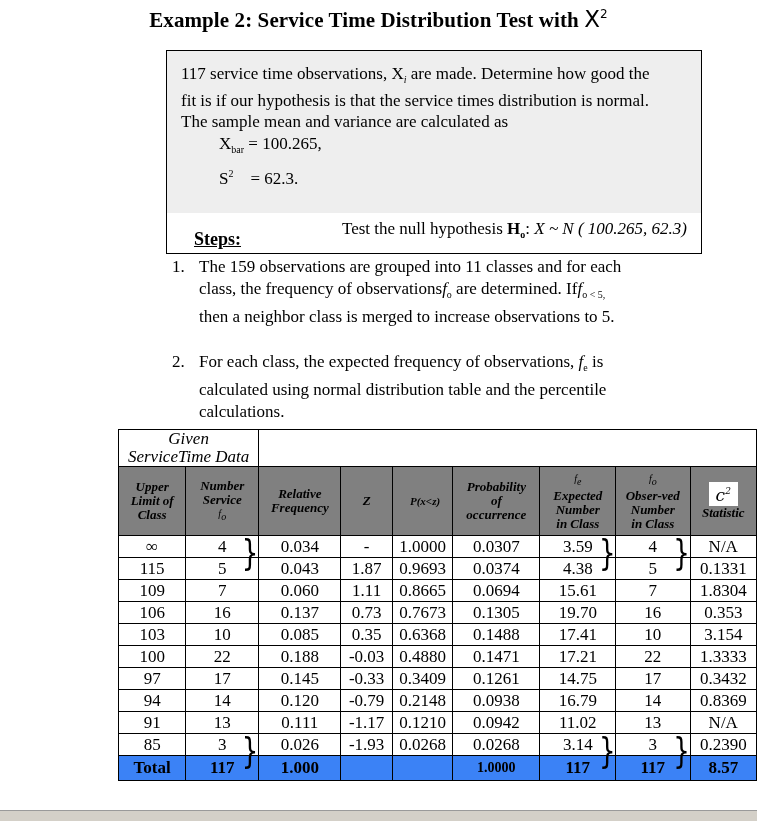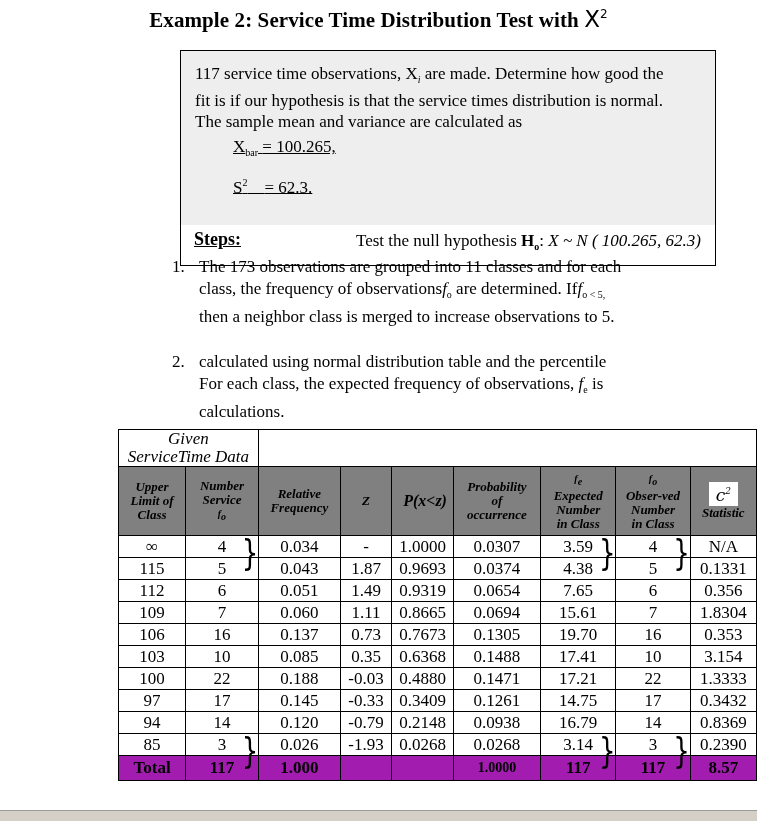--- a/index.html
+++ b/index.html
@@ -25,33 +25,32 @@
   }
   .title .chi{ font-family:"DejaVu Sans", sans-serif; font-weight:normal; font-size:23px; }
   .title sup{ font-size:12px; vertical-align:super; }
 
   
   .problembox{
     position:absolute; left:166px; top:50px; width:536px;
     border:1.5px solid #000;
     background:#7f1d1d;
     box-sizing:border-box;
-    margin-left:14px;
   }
   .problembox .grayarea{
     background:#eeeeee;
     padding:12px 14px 14px 14px;
   }
   .problembox p{
     margin:0;
     font-size:17px;
     line-height:21px;
   }
   .problembox .indent{
-    margin-left:38px; margin-top:1px; line-height:28px;text-decoration:underline;
+    margin-left:38px; margin-top:1px; line-height:22px;
   }
   .problembox .whitearea{
     background:#ffffff;
     padding:6px 14px 7px 12px;
     font-size:17px;
     line-height:20px;
     text-align:right;
   }
   .sub{ font-size:10px; vertical-align:sub; }
   .sup{ font-size:10px; vertical-align:super; }
@@ -105,39 +104,39 @@
   
   tr.hdr td{
     background:#808080;
     font-style:italic;
     font-weight:bold;
     font-size:13px;
     line-height:14px;
     height:66px;
     padding:1px 2px;
   }
-  tr.hdr td.smallhdr{ font-size:16px;padding-left:7px; }
-  .hsub{ font-size:10px; font-style:italic; font-weight:bold; }
+  tr.hdr td.smallhdr{ font-size:11px;padding-left:7px; }
+  .hsub{ font-size:10px; font-style:italic; font-weight:normal; }
   .chibox{
     display:inline-block;
     background:#ffffff;
     padding:0px 7px 1px 7px;
     font-family:"DejaVu Serif", serif;
     font-style:italic;
     font-weight:normal;
     font-size:17px;
     line-height:19px;
   }
   .chibox sup{ font-size:9px; }
 
   
   td.c1,td.c2{ background:#c0c0c0; }
   td.pz{ font-size:13px; }
   tr.total td{
-    background:#a21caf;
+    background:#3b82f6;
     font-weight:bold;
     font-size:17px;
     height:24px;
   }
   tr.total td.small{ font-size:14px; }
 
   
   .brace{
     position:absolute;
     font-family:"DejaVu Sans", sans-serif;
@@ -178,29 +177,29 @@
     </div>
     <div class="whitearea">
       <span>Test the null hypothesis </span><span class="bld">H</span><span class="bld sub">o</span><span>:  </span><span class="ital">X ~ N ( 100.265, 62.3)</span>
     </div>
   </div>
 
   <div class="steps-head">Steps:</div>
 
   <div class="step step1">
     <span class="num">1.</span>
-    <div>The 173 observations are grouped into 11 classes and for each</div>
+    <div>The 159 observations are grouped into 11 classes and for each</div>
     <div><span>class, the frequency of observations</span><span class="fsym">f</span><span class="sub">o</span><span> are determined. If</span><span class="fsym">f</span><span class="sub">o &lt; 5,</span></div>
     <div>then a neighbor class is merged to increase observations to      5.</div>
   </div>
 
   <div class="step step2">
     <span class="num">2.</span>
+    <div><span>For each class, the expected frequency of observations, </span><span class="fsym">f</span><span class="sub">e</span><span> is</span></div>
     <div>calculated using normal distribution table and the percentile</div>
-    <div><span>For each class, the expected frequency of observations, </span><span class="fsym">f</span><span class="sub">e</span><span> is</span></div>
     <div>calculations.</div>
   </div>
 
   <div class="tablewrap">
     <table class="chi">
       <colgroup>
         <col style="width:76px">
         <col style="width:80px">
         <col style="width:88px">
         <col style="width:56px">
@@ -279,31 +278,20 @@
             <td class="c2">5</td>
             <td>0.043</td>
             <td>1.87</td>
             <td class="pz">0.9693</td>
             <td>0.0374</td>
             <td>4.38</td>
             <td>5</td>
             <td>0.1331</td>
           </tr>
         <tr class="datarow">
-            <td class="c1">112</td>
-            <td class="c2">6</td>
-            <td>0.051</td>
-            <td>1.49</td>
-            <td class="pz">0.9319</td>
-            <td>0.0654</td>
-            <td>7.65</td>
-            <td>6</td>
-            <td>0.356</td>
-          </tr>
-        <tr class="datarow">
             <td class="c1">109</td>
             <td class="c2">7</td>
             <td>0.060</td>
             <td>1.11</td>
             <td class="pz">0.8665</td>
             <td>0.0694</td>
             <td>15.61</td>
             <td>7</td>
             <td>1.8304</td>
           </tr>
@@ -354,20 +342,31 @@
         <tr class="datarow">
             <td class="c1">94</td>
             <td class="c2">14</td>
             <td>0.120</td>
             <td>-0.79</td>
             <td class="pz">0.2148</td>
             <td>0.0938</td>
             <td>16.79</td>
             <td>14</td>
             <td>0.8369</td>
+          </tr>
+        <tr class="datarow">
+            <td class="c1">91</td>
+            <td class="c2">13</td>
+            <td>0.111</td>
+            <td>-1.17</td>
+            <td class="pz">0.1210</td>
+            <td>0.0942</td>
+            <td>11.02</td>
+            <td>13</td>
+            <td>N/A</td>
           </tr>
         <tr class="datarow">
             <td class="c1">85</td>
             <td class="c2">3</td>
             <td>0.026</td>
             <td>-1.93</td>
             <td class="pz">0.0268</td>
             <td>0.0268</td>
             <td>3.14</td>
             <td>3</td>

